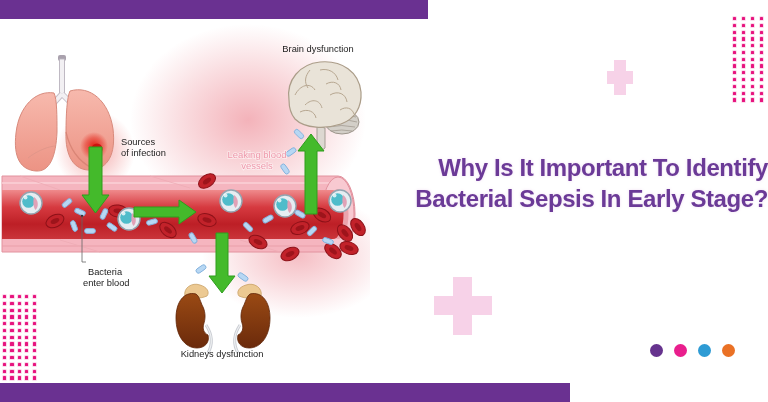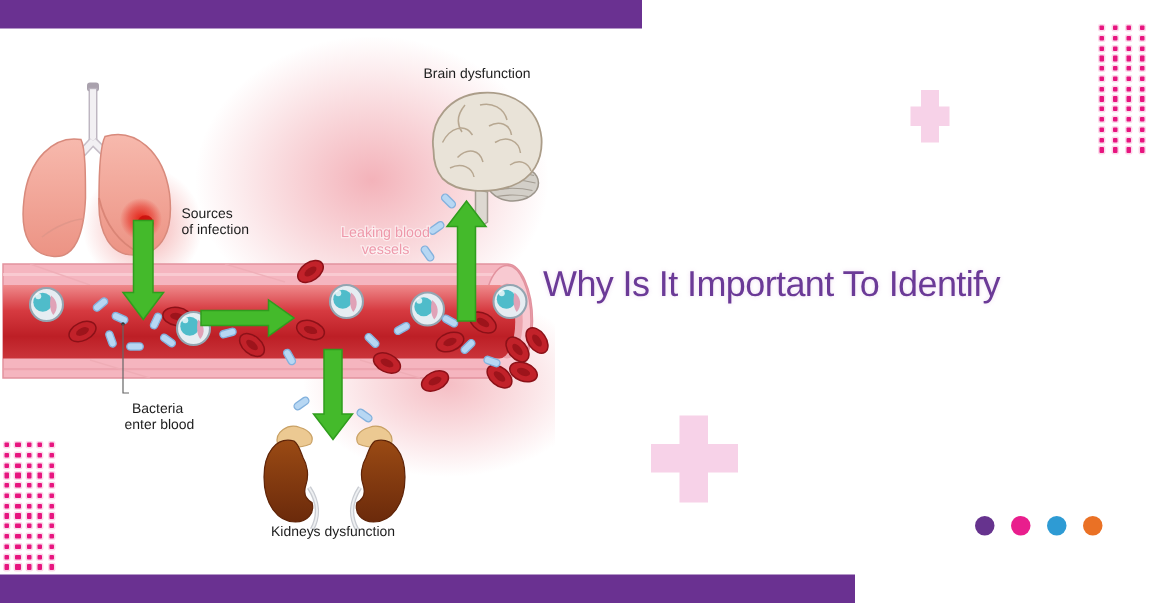--- a/index.html
+++ b/index.html
@@ -28,23 +28,23 @@
   }
   #dot-grid-top-right { left:733px; top:17px;
     grid-template-columns:repeat(4, 3.2px); column-gap:5.8px; row-gap:3.6px; }
   #dot-grid-bottom-left { left:3px; top:295px;
     grid-template-columns:repeat(5, 3.2px); column-gap:4.2px; row-gap:3.6px; }
 
   .accent-dots { position:absolute; left:650px; top:344px; display:flex; gap:11px; }
   .accent-dots i { width:13px; height:13px; border-radius:50%; display:block; }
 
   .title {
-    position:absolute; left:362px; top:174px; width:406px;
-    text-align:left; color:var(--title-purple,#6b3a97);
-    font-weight:normal; font-size:24px; line-height:31px; letter-spacing:-0.4px;
+    position:absolute; left:362px; top:152px; width:406px;
+    text-align:right; color:var(--title-purple,#6b3a97);
+    font-weight:bold; font-size:24px; line-height:31px; letter-spacing:-0.4px;
     text-shadow:0 0 3px rgba(236,214,240,0.85);
   }
   .diagram-svg { position:absolute; left:0; top:0; }
   .dlabel { font-family:"Liberation Sans", sans-serif; font-size:9.3px; fill:#1c1c1c; }
   .dlabel-pink { font-family:"Liberation Sans", sans-serif; font-size:9.5px; fill:#ee99ab;
                  paint-order:stroke; stroke:#ffffff; stroke-width:1.6px; stroke-opacity:0.55; }
 </style>
 </head>
 <body>
 
@@ -186,20 +186,21 @@
 
   <div class="accent-dots">
       <i style="background: rgb(102, 51, 142);"></i>
       <i style="background: rgb(233, 30, 141);"></i>
       <i style="background: rgb(46, 155, 212);"></i>
       <i style="background: rgb(234, 113, 37);"></i>
     </div>
 
   <div class="title">
     <div>Why Is It Important To Identify</div>
+    <div>Bacterial Sepsis In Early Stage?</div>
   </div>
 
   <svg class="diagram-svg" width="370" height="402" viewBox="0 0 370 402" xmlns="http://www.w3.org/2000/svg">
     <defs>
       <radialGradient id="glow1">
         <stop offset="0%" stop-color="rgba(231,95,110,0.48)"></stop>
         <stop offset="55%" stop-color="rgba(231,95,110,0.22)"></stop>
         <stop offset="100%" stop-color="rgba(231,95,110,0)"></stop>
       </radialGradient>
       <radialGradient id="glow2">

